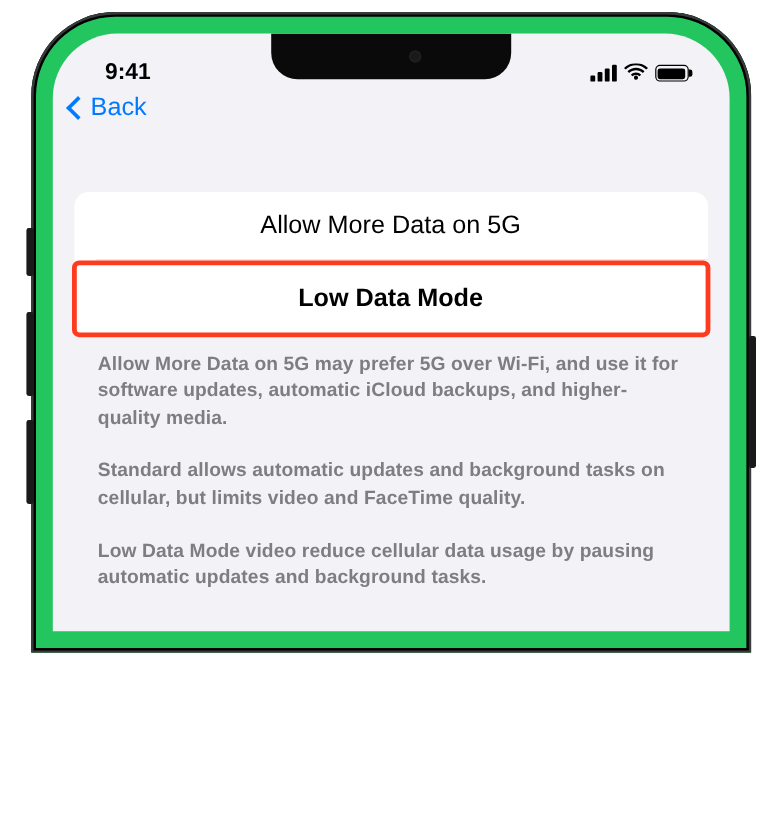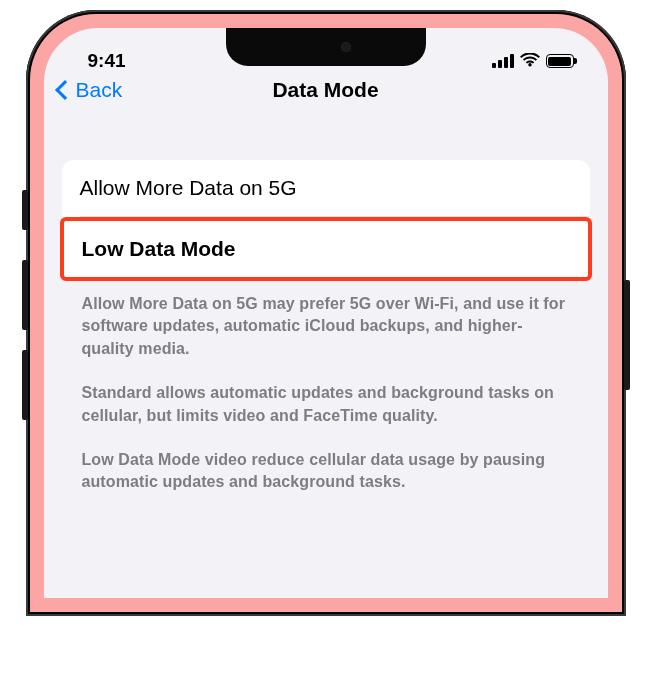--- a/index.html
+++ b/index.html
@@ -5,22 +5,22 @@
     * { box-sizing: border-box; margin: 0; padding: 0; }
     body {
       background: #fff;
       font-family: -apple-system, BlinkMacSystemFont, "SF Pro Text", "Helvetica Neue", Arial, sans-serif;
       display: flex;
       justify-content: center;
       padding-top: 10px;
     }
     .phone {
       width: 600px;
-      height: 606px;
-      background: #fca5a5;
+      height: 534px;
+      background: #22c55e;
       border-radius: 70px 70px 0 0;
       padding: 18px;
       position: relative;
       box-shadow: inset 0 0 0 2px #3a3a3a, inset 0 0 0 4px #000;
     }
     .side-btn {
       position: absolute;
       background: #1a1a1a;
       width: 6px;
       border-radius: 2px;
@@ -90,21 +90,21 @@
       position:absolute; left:14px; display:flex; align-items:center;
       color:#007aff; font-size:21px; cursor:pointer;
     }
     .back .chev {
       width:14px; height:14px; border-left:3px solid #007aff; border-bottom:3px solid #007aff;
       transform:rotate(45deg); margin-right:4px;
     }
     .title { font-size:21px; font-weight:600; color:#000; }
     .content { padding: 30px 18px 0 18px; }
     .group {
-      background:#fff; border-radius:12px; overflow:visible;
+      background:#fff; border-radius:12px; overflow:visible;text-align:center;
     }
     .row {
       padding:16px 18px; font-size:21px; color:#000;
     }
     .sep { height:1px; background:#e3e3e6; margin-left:18px; }
     .highlight {
       border:4px solid #ff3b1f; border-radius:6px;
       margin:0 -2px -2px -2px; position:relative; background:#fff;font-weight:bold;
     }
     .footer {
@@ -145,21 +145,20 @@
             <div class="fill"></div>
           </div>
       </div>
     </div>
 
     <div class="nav-bar">
       <div class="back">
         <div class="chev"></div>
         <span>Back</span>
       </div>
-      <div class="title">Data Mode</div>
     </div>
 
     <div class="content">
       <div class="group">
         <div class="row">Allow More Data on 5G</div>
         <div class="sep"></div>
         <div class="row highlight">Low Data Mode</div>
       </div>
       <div class="footer">
         <p>Allow More Data on 5G may prefer 5G over Wi-Fi, and use it for software updates, automatic iCloud backups, and higher-quality media.</p>

